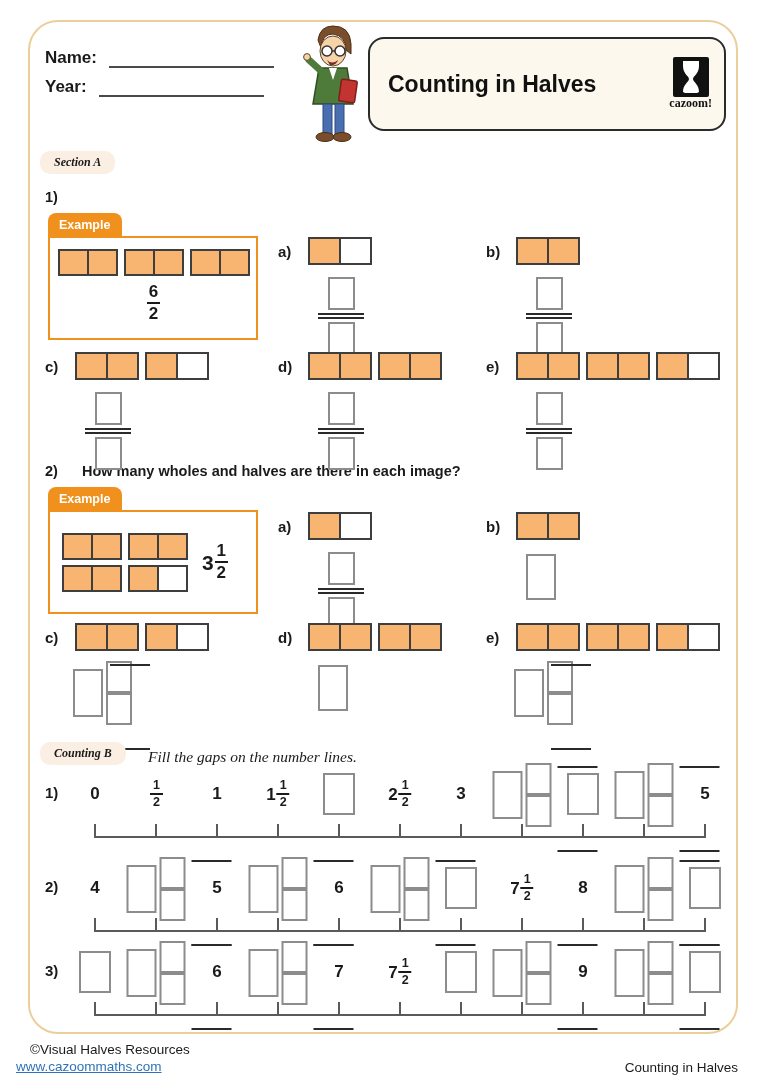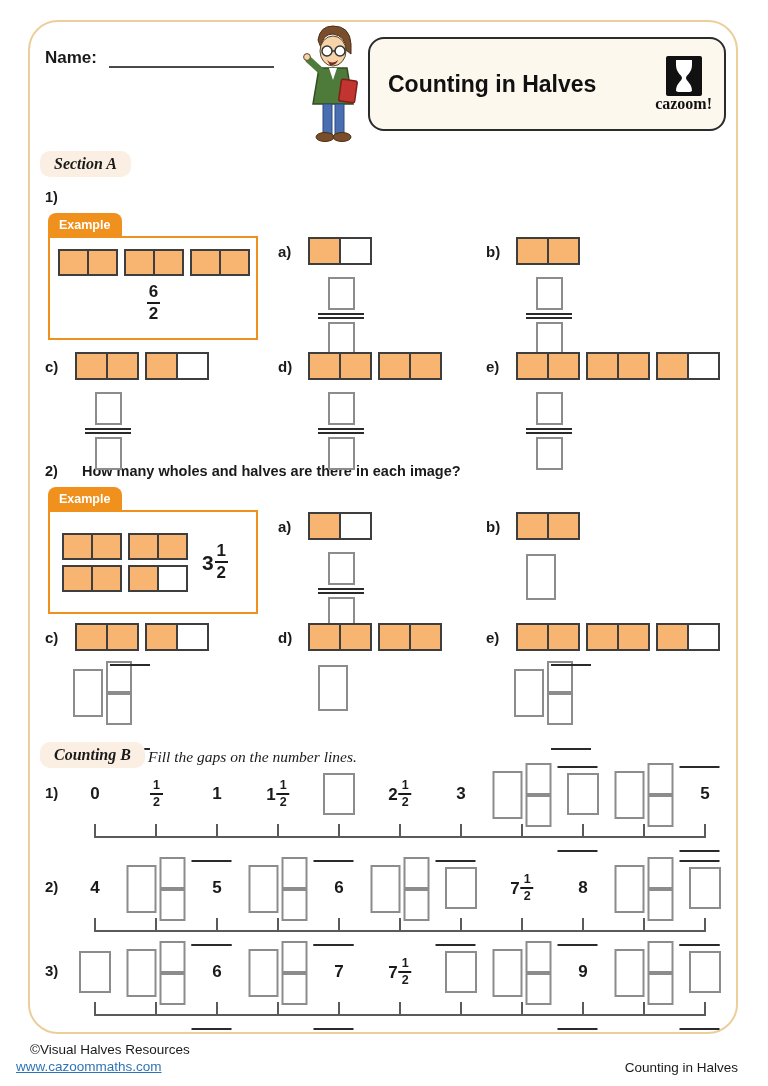--- a/index.html
+++ b/index.html
@@ -9,26 +9,26 @@
          border:2px solid #EBCF9B;border-radius:30px;box-sizing:border-box;}
 
   
   .field-row{position:absolute;left:45px;display:flex;align-items:flex-end;gap:12px;}
   .field-label{font-weight:bold;font-size:17px;}
   .field-line{width:165px;border-bottom:2px solid #4a4a4a;height:17px;}
   .title-box{position:absolute;left:368px;top:37px;width:358px;height:94px;background:#FDF8EE;
              border:2px solid #2b2b2b;border-radius:16px;display:flex;align-items:center;box-sizing:border-box;}
   .title-text{font-size:23px;font-weight:bold;margin-left:18px;color:#111;}
   .logo-wrap{margin-left:auto;margin-right:12px;display:flex;flex-direction:column;align-items:center;}
-  .logo-text{font-family:"Liberation Serif",serif;font-weight:bold;font-size:16px;margin-top:-1px;color:#111;}
+  .logo-text{font-family:"Liberation Serif",serif;font-weight:bold;font-size:12px;margin-top:-1px;color:#111;}
   .teacher{position:absolute;left:294px;top:24px;}
 
   
   .section-pill{position:absolute;background:#FBEFE3;border-radius:10px;padding:4px 14px;
-                font-family:"Liberation Serif",serif;font-style:italic;font-weight:bold;font-size:16px;}
+                font-family:"Liberation Serif",serif;font-style:italic;font-weight:bold;font-size:12px;}
   .qhead{position:absolute;display:flex;gap:24px;font-weight:bold;font-size:14.5px;}
   .sb-instr{position:absolute;font-family:"Liberation Serif",serif;font-style:italic;font-size:15.5px;}
 
   
   .ex-tab{position:absolute;width:74px;height:24px;background:#F0911E;border-radius:8px 8px 0 0;
           color:#fff;font-weight:bold;font-size:12.5px;display:flex;align-items:center;
           padding-left:11px;box-sizing:border-box;}
   .ex-box{position:absolute;width:210px;height:104px;border:2px solid #F0911E;background:#fff;box-sizing:border-box;}
   .ex-bars{display:flex;gap:6px;padding:11px 0 0 8px;}
   .ex-center{display:flex;justify-content:center;margin-top:7px;}
@@ -87,20 +87,24 @@
   .foot a{color:#2E74B5;text-decoration:underline;}
 </style>
 </head>
 <body>
 
 <div class="sheet">
   <div class="frame"></div>
 
   <div class="field-row" style="top:48px">
     <span class="field-label">Name:</span>
+    <span class="field-line"></span>
+  </div>
+  <div class="field-row" style="top:77px">
+    <span class="field-label">Year:</span>
     <span class="field-line"></span>
   </div>
 
   <div class="teacher">
     <svg width="78" height="120" viewBox="0 0 78 120">
       <path d="M24 16 Q26 2 39 2 Q56 2 57 20 L57 30 L52 26 Q52 12 39 10 Q28 10 27 24 Z" fill="#7A4E2B" stroke="#4a2f17" stroke-width="1"></path>
       <ellipse cx="39" cy="27" rx="13" ry="15" fill="#F6D3A8" stroke="#5a4632" stroke-width="1"></ellipse>
       <circle cx="33" cy="27" r="5" fill="#ffffff" stroke="#333" stroke-width="1.5"></circle>
       <circle cx="46" cy="27" r="5" fill="#ffffff" stroke="#333" stroke-width="1.5"></circle>
       <line x1="38" y1="27" x2="41" y2="27" stroke="#333" stroke-width="1.5"></line>

